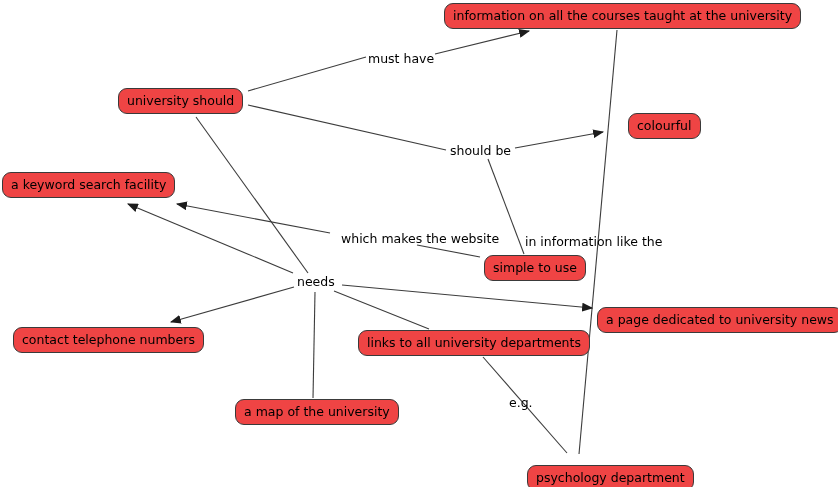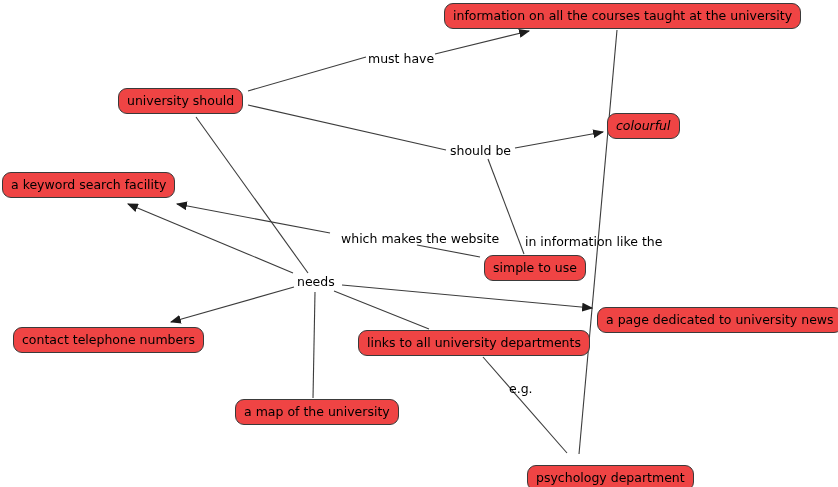--- a/index.html
+++ b/index.html
@@ -75,29 +75,29 @@
     <line class="edge" x1="315" y1="292" x2="313" y2="398"></line>
     <line class="edge" x1="334" y1="291" x2="429" y2="329"></line>
     <line class="edge" x1="342" y1="285" x2="592" y2="308" marker-end="url(#arrow)"></line>
 
     <line class="edge" x1="417" y1="245" x2="480" y2="257"></line>
     <line class="edge" x1="330" y1="233" x2="177" y2="204" marker-end="url(#arrow)"></line>
   </svg>
 
   <div class="node" style="left:444px; top:3px;">information on all the courses taught at the university</div>
   <div class="node" style="left:118px; top:88px;">university should</div>
-  <div class="node" style="left:607px; top:113px;font-style:italic;">colourful</div>
+  <div class="node" style="left:628px; top:113px;">colourful</div>
   <div class="node" style="left:2px;   top:172px;">a keyword search facility</div>
   <div class="node" style="left:484px; top:255px;">simple to use</div>
   <div class="node" style="left:597px; top:307px;">a page dedicated to university news</div>
   <div class="node" style="left:13px;  top:327px;">contact telephone numbers</div>
   <div class="node" style="left:358px; top:330px;">links to all university departments</div>
   <div class="node" style="left:235px; top:399px;">a map of the university</div>
   <div class="node" style="left:495px; top:465px;margin-left:32px;">psychology department</div>
 
   <span class="link-label" style="left:368px; top:51px;">must have</span>
   <span class="link-label" style="left:450px; top:143px;">should be</span>
   <span class="link-label" style="left:297px; top:231px;margin-left:44px;">which makes the website</span>
   <span class="link-label" style="left:525px; top:234px;">in information like the</span>
   <span class="link-label" style="left:297px; top:274px;">needs</span>
-  <span class="link-label" style="left:509px; top:381px;">e.g.</span>
+  <span class="link-label" style="left:509px; top:395px;">e.g.</span>
 
 </div>
 
 </body></html>

